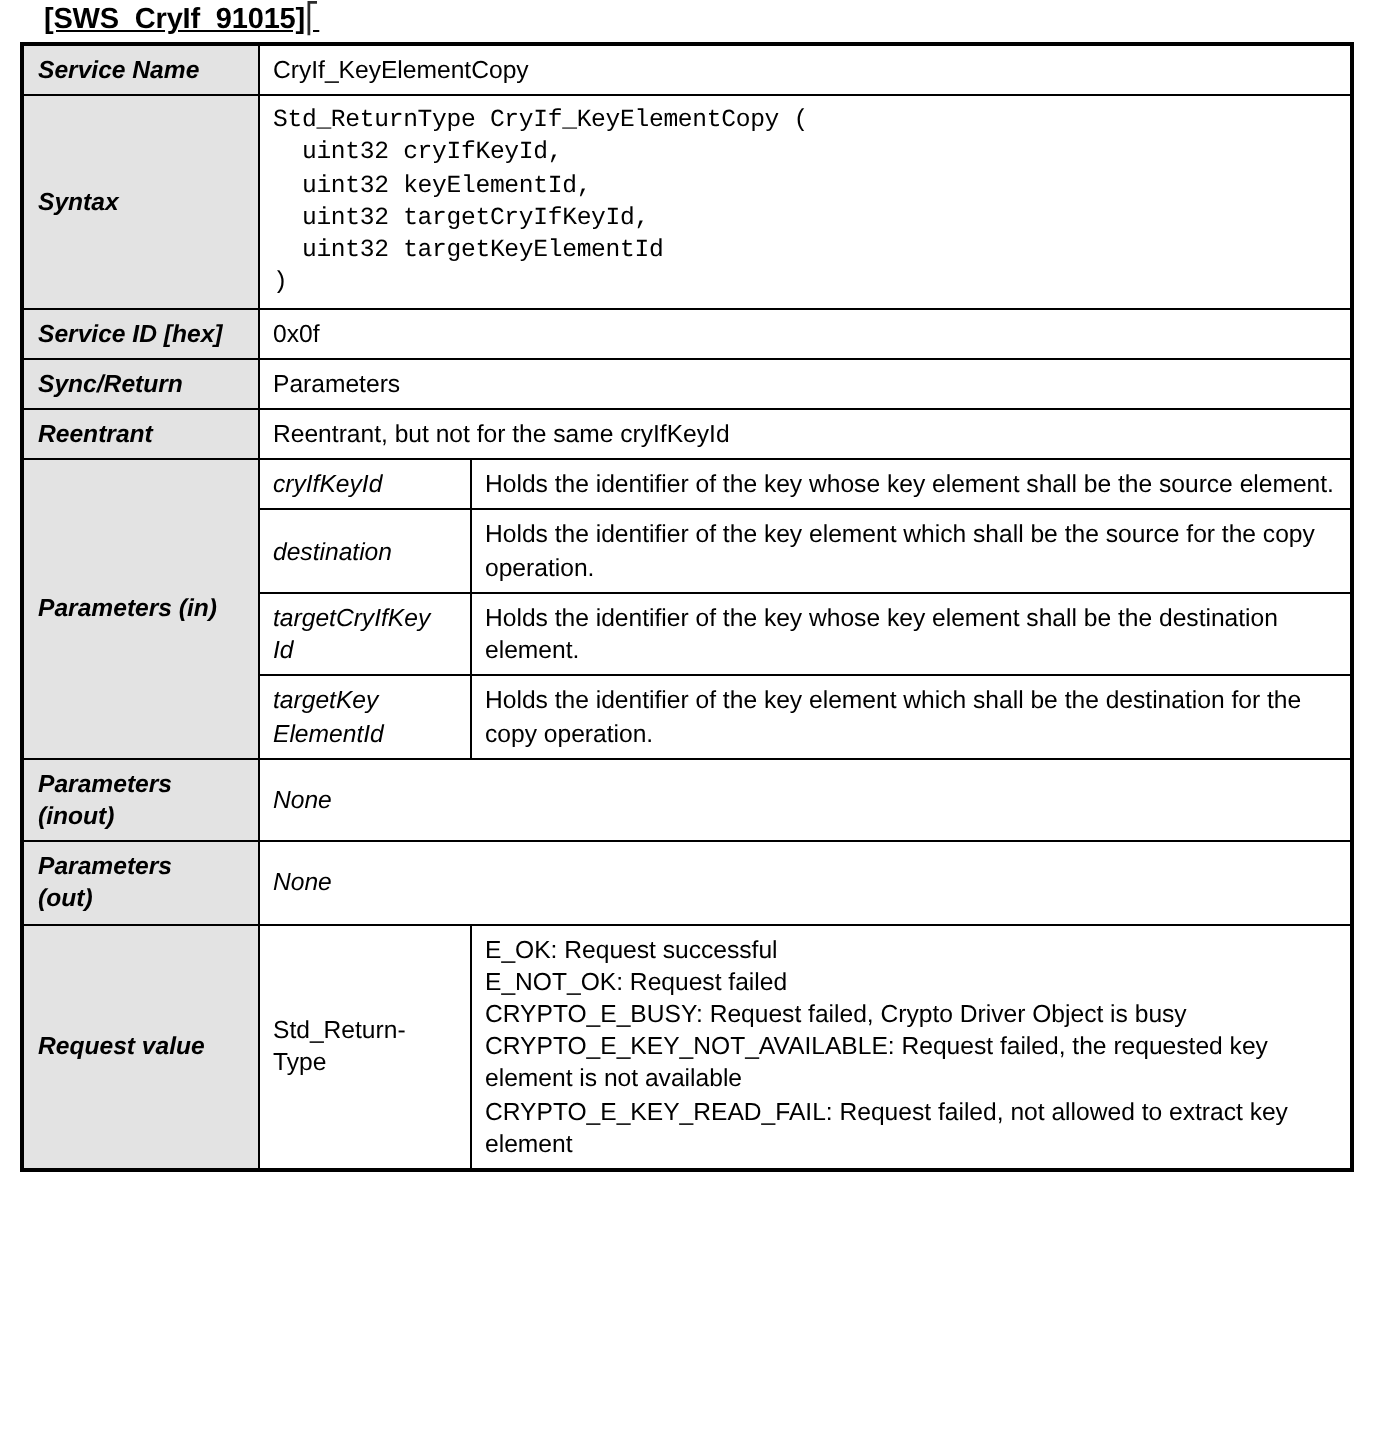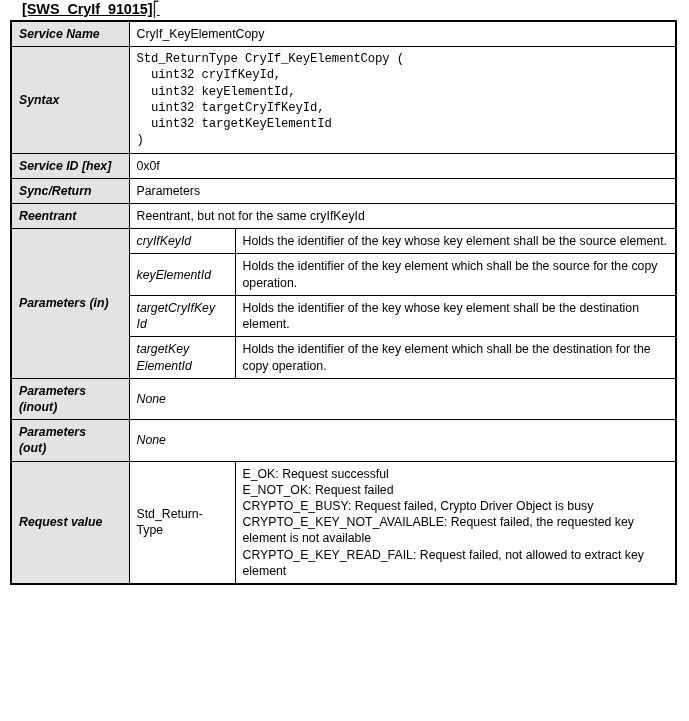--- a/index.html
+++ b/index.html
@@ -141,21 +141,21 @@
         <td class="label">Reentrant</td>
         <td class="value" colspan="2">Reentrant, but not for the same cryIfKeyId</td>
       </tr>
 
       <tr>
         <td class="label" rowspan="4">Parameters (in)</td>
         <td class="pname multiline">cryIfKeyId</td>
         <td class="pdesc">Holds the identifier of the key whose key element shall be the source element.</td>
       </tr>
       <tr>
-        <td class="pname multiline">keyElementId</td>
+        <td class="pname multiline">destination</td>
         <td class="pdesc">Holds the identifier of the key element which shall be the source for the copy operation.</td>
       </tr>
       <tr>
         <td class="pname multiline">targetCryIfKey
 Id</td>
         <td class="pdesc">Holds the identifier of the key whose key element shall be the destination element.</td>
       </tr>
       <tr>
         <td class="pname multiline">targetKey
 ElementId</td>

